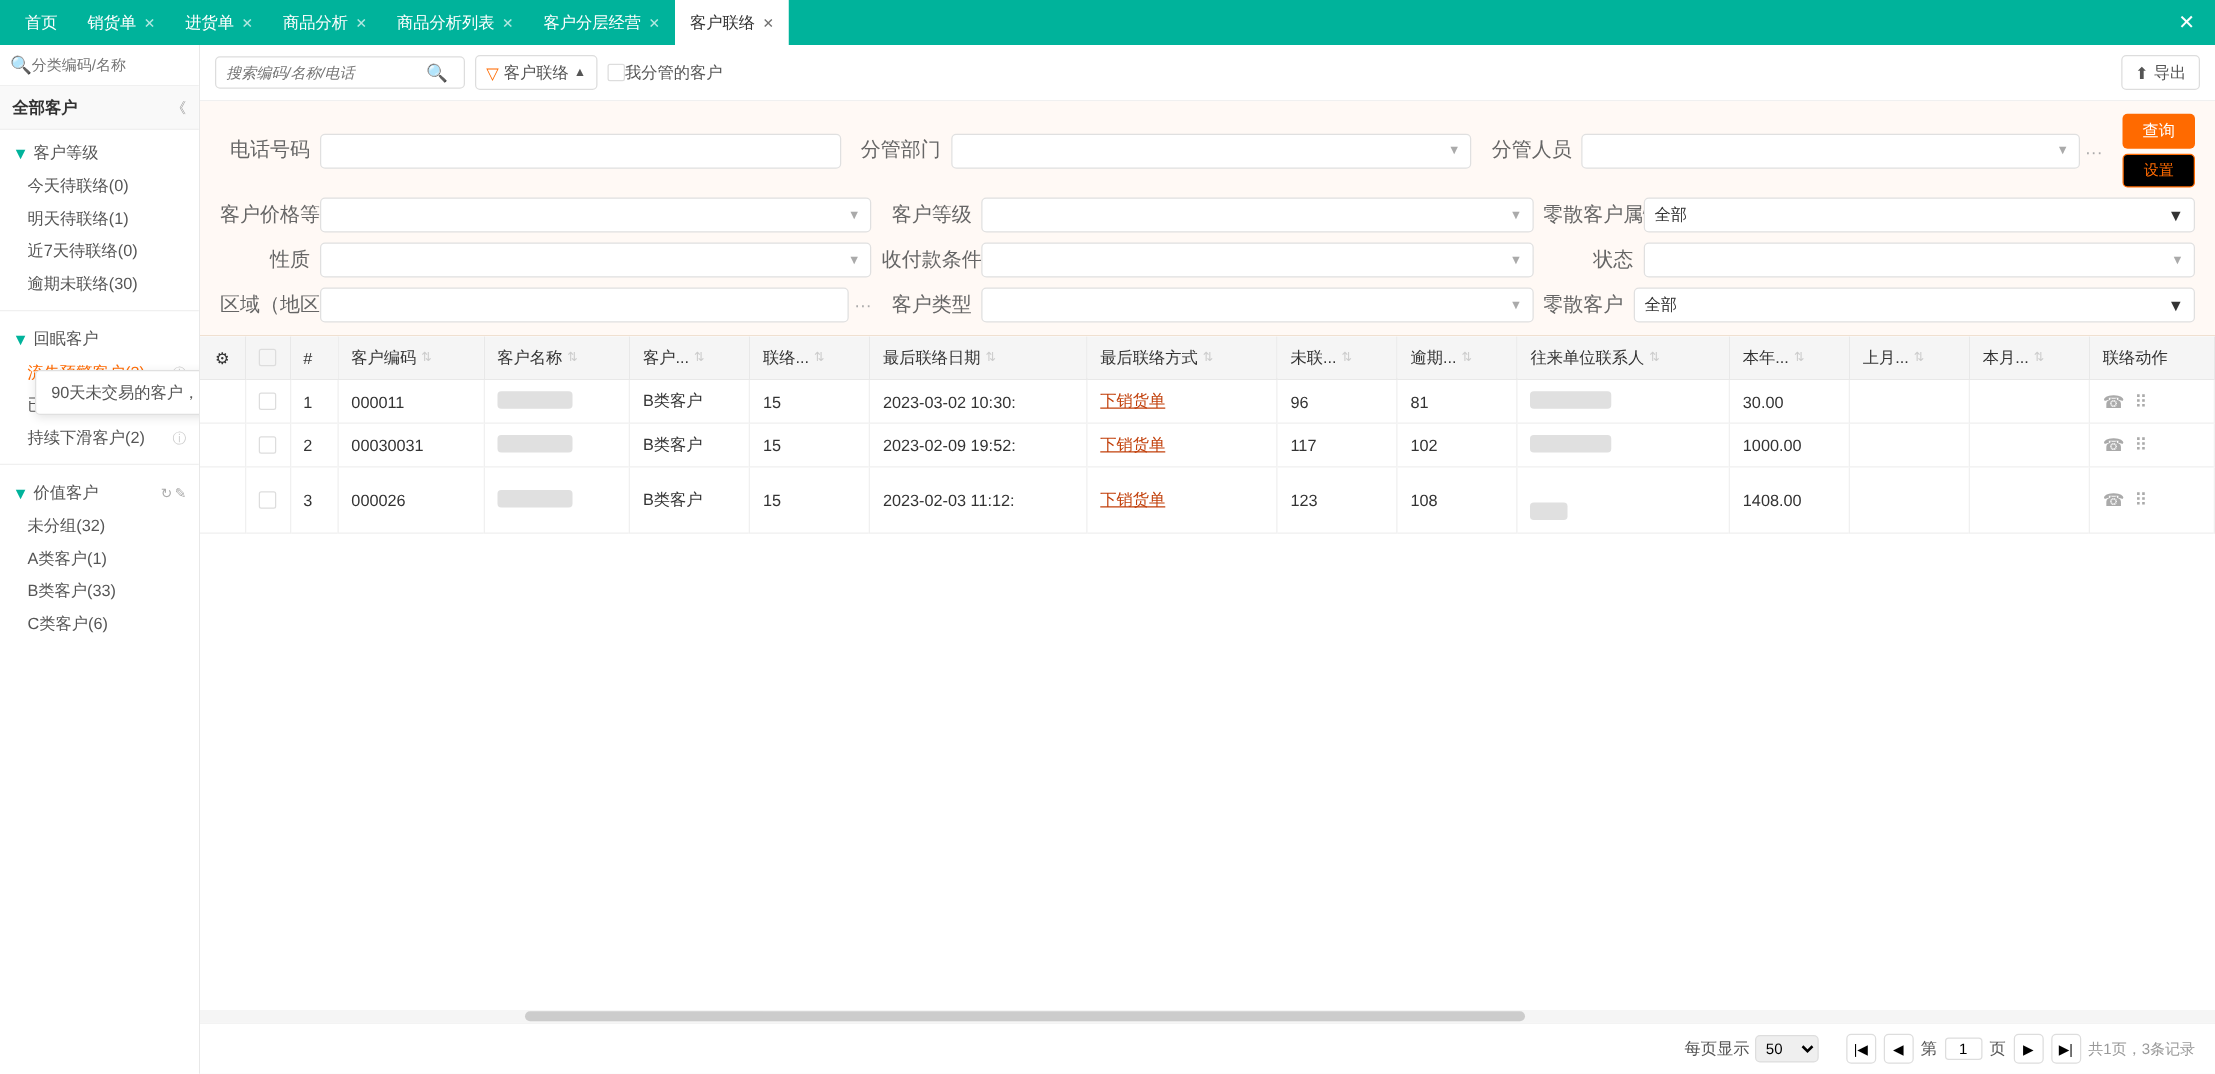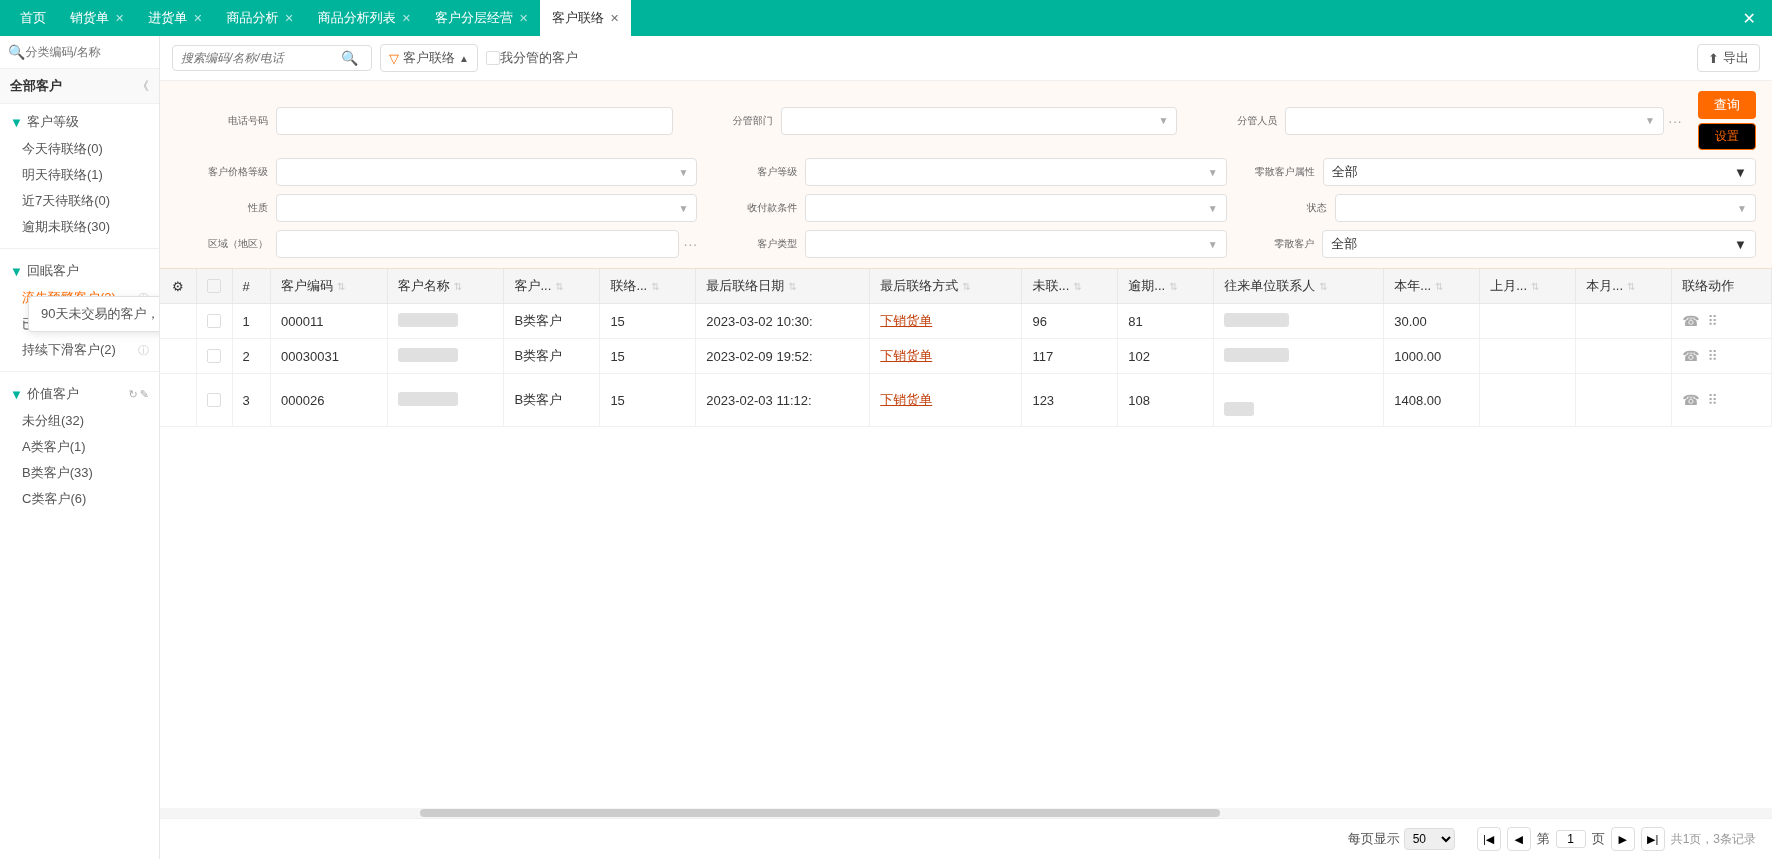--- a/index.html
+++ b/index.html
@@ -237,24 +237,23 @@
     .filter-row:last-child { margin-bottom: 0; }
     .filter-field {
       display: flex;
       align-items: center;
       flex: 1;
     }
     .filter-field .field-label {
       width: 80px;
       text-align: right;
       color: #666;
-      font-size: 10px;
+      font-size: 16px;
       padding-right: 8px;
       white-space: nowrap;
-      margin-left: 20px;
     }
     .filter-field .field-input {
       flex: 1;
       border: 1px solid #e0e0e0;
       border-radius: 4px;
       padding: 4px 8px;
       font-size: 12px;
       background: white;
       color: #333;
       outline: none;

